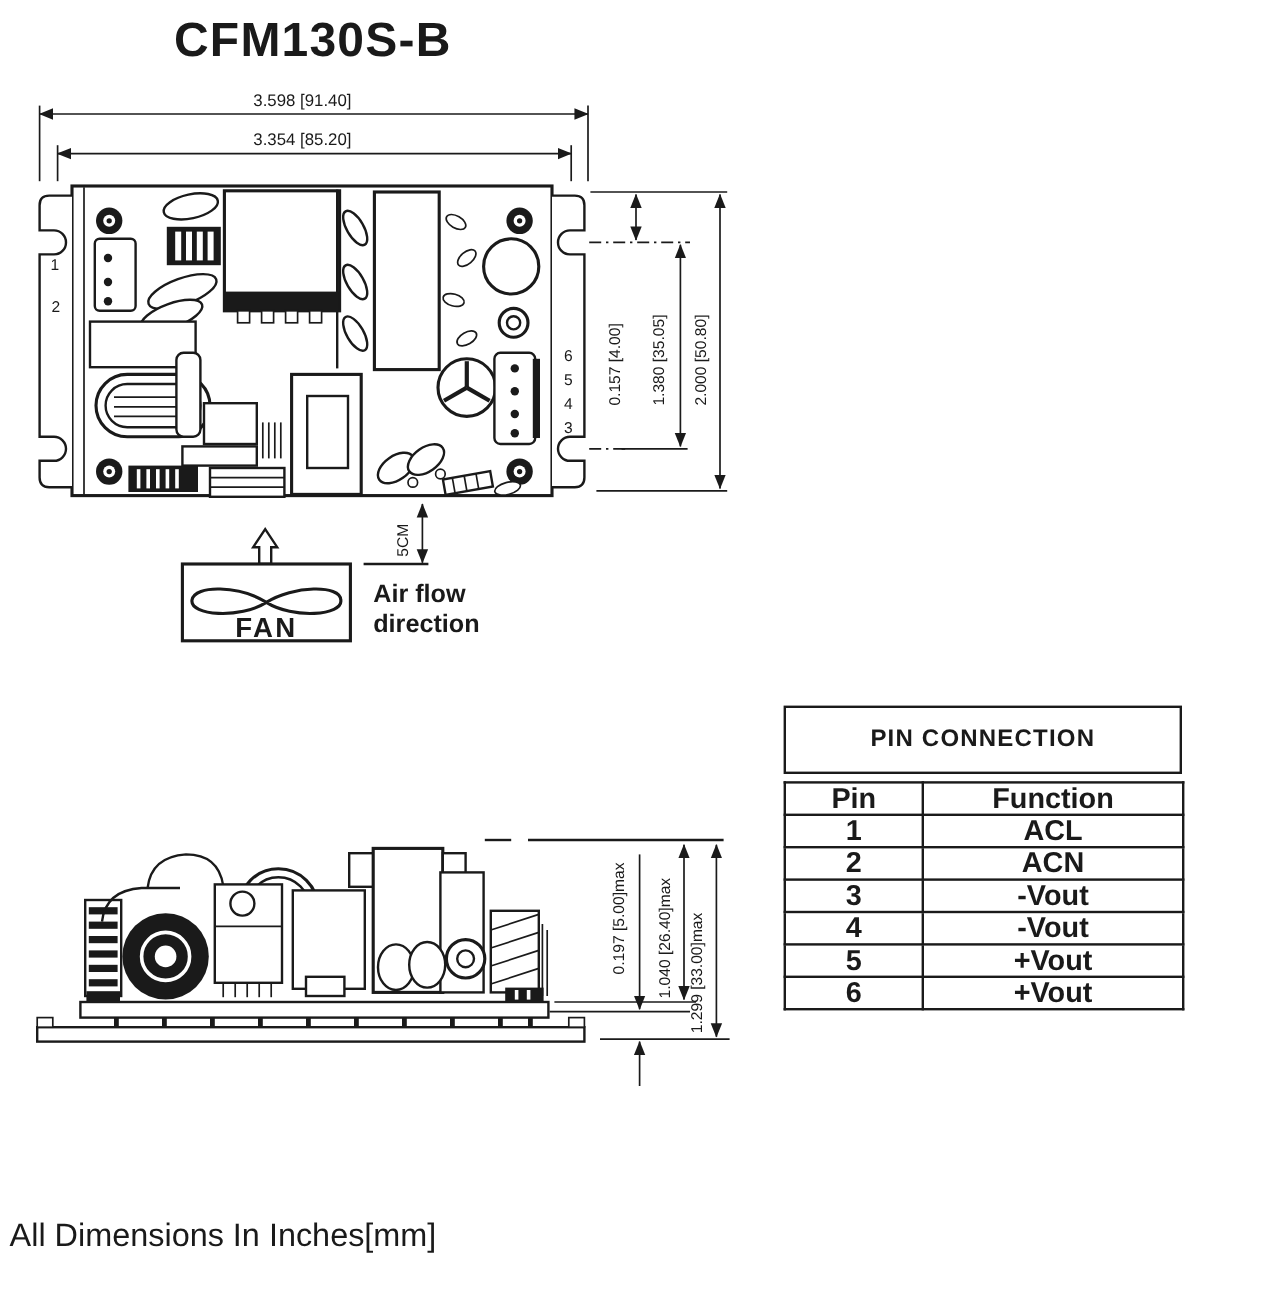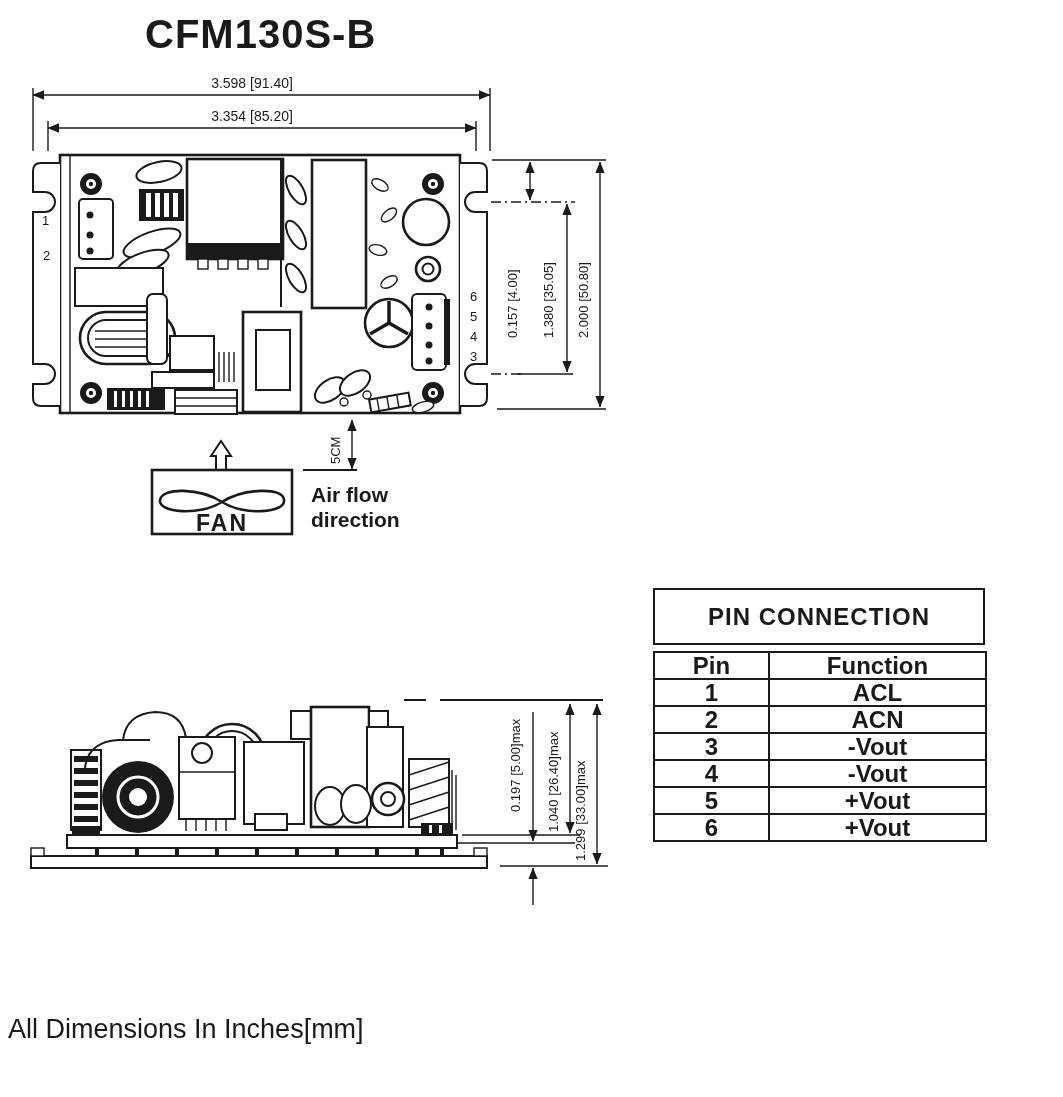--- a/index.html
+++ b/index.html
@@ -17,21 +17,21 @@
   .dim{font-size:14px;}
   .dimv{font-size:13px;}
   .pin{font-size:13px;}
   .fanlbl{font-size:23px;font-weight:bold;letter-spacing:2px;}
   .airlbl{font-size:21px;font-weight:bold;}
   .dashdot{stroke-dasharray:10 4 2 4;}
   
   .tblwrap{position:absolute;left:653px;top:588px;width:332px;}
   .tbl-title{box-sizing:border-box;width:332px;height:57px;border:2.5px solid #1a1a1a;
              display:flex;align-items:center;justify-content:center;
-             font-size:24px;font-weight:bold;letter-spacing:1px;}
+             font-size:20px;font-weight:bold;letter-spacing:1px;}
   .tbl{border-collapse:collapse;width:332px;margin-top:6px;table-layout:fixed;padding-left:35px;}
   .tbl td{border:2px solid #1a1a1a;text-align:center;font-size:24px;font-weight:bold;
           height:24px;padding:0;line-height:25px;}
   .tbl col.c1{width:115px;} .tbl col.c2{width:217px;}
   
   .notes{position:absolute;left:8px;top:944px;font-size:27px;line-height:34px;white-space:pre;}
 </style>
 </head>
 <body>
 

